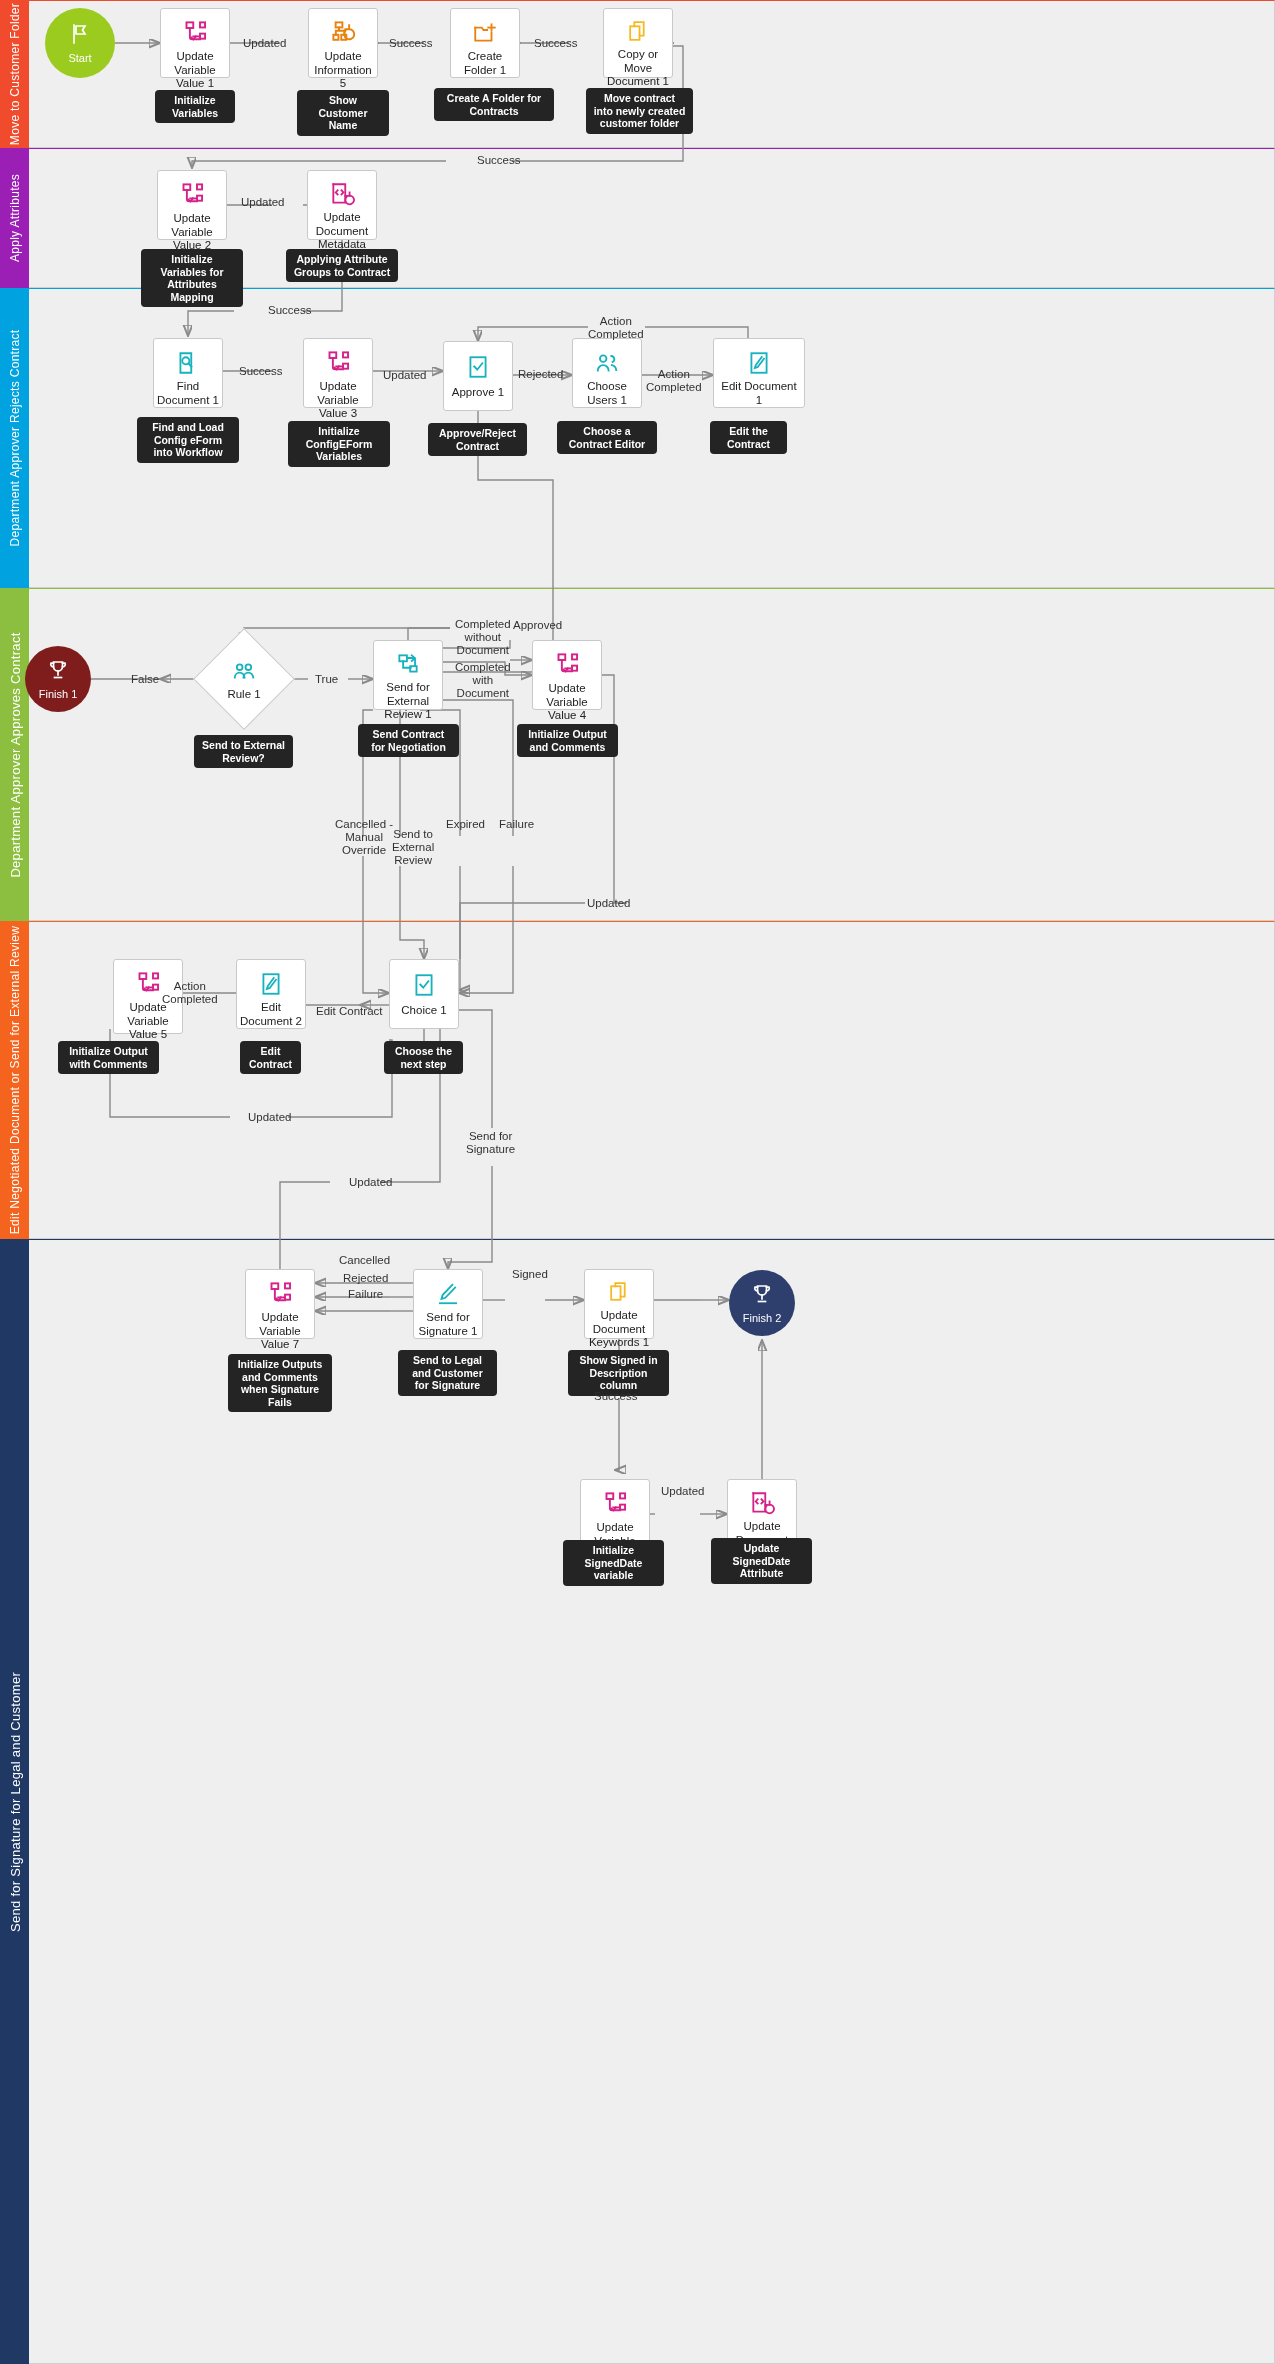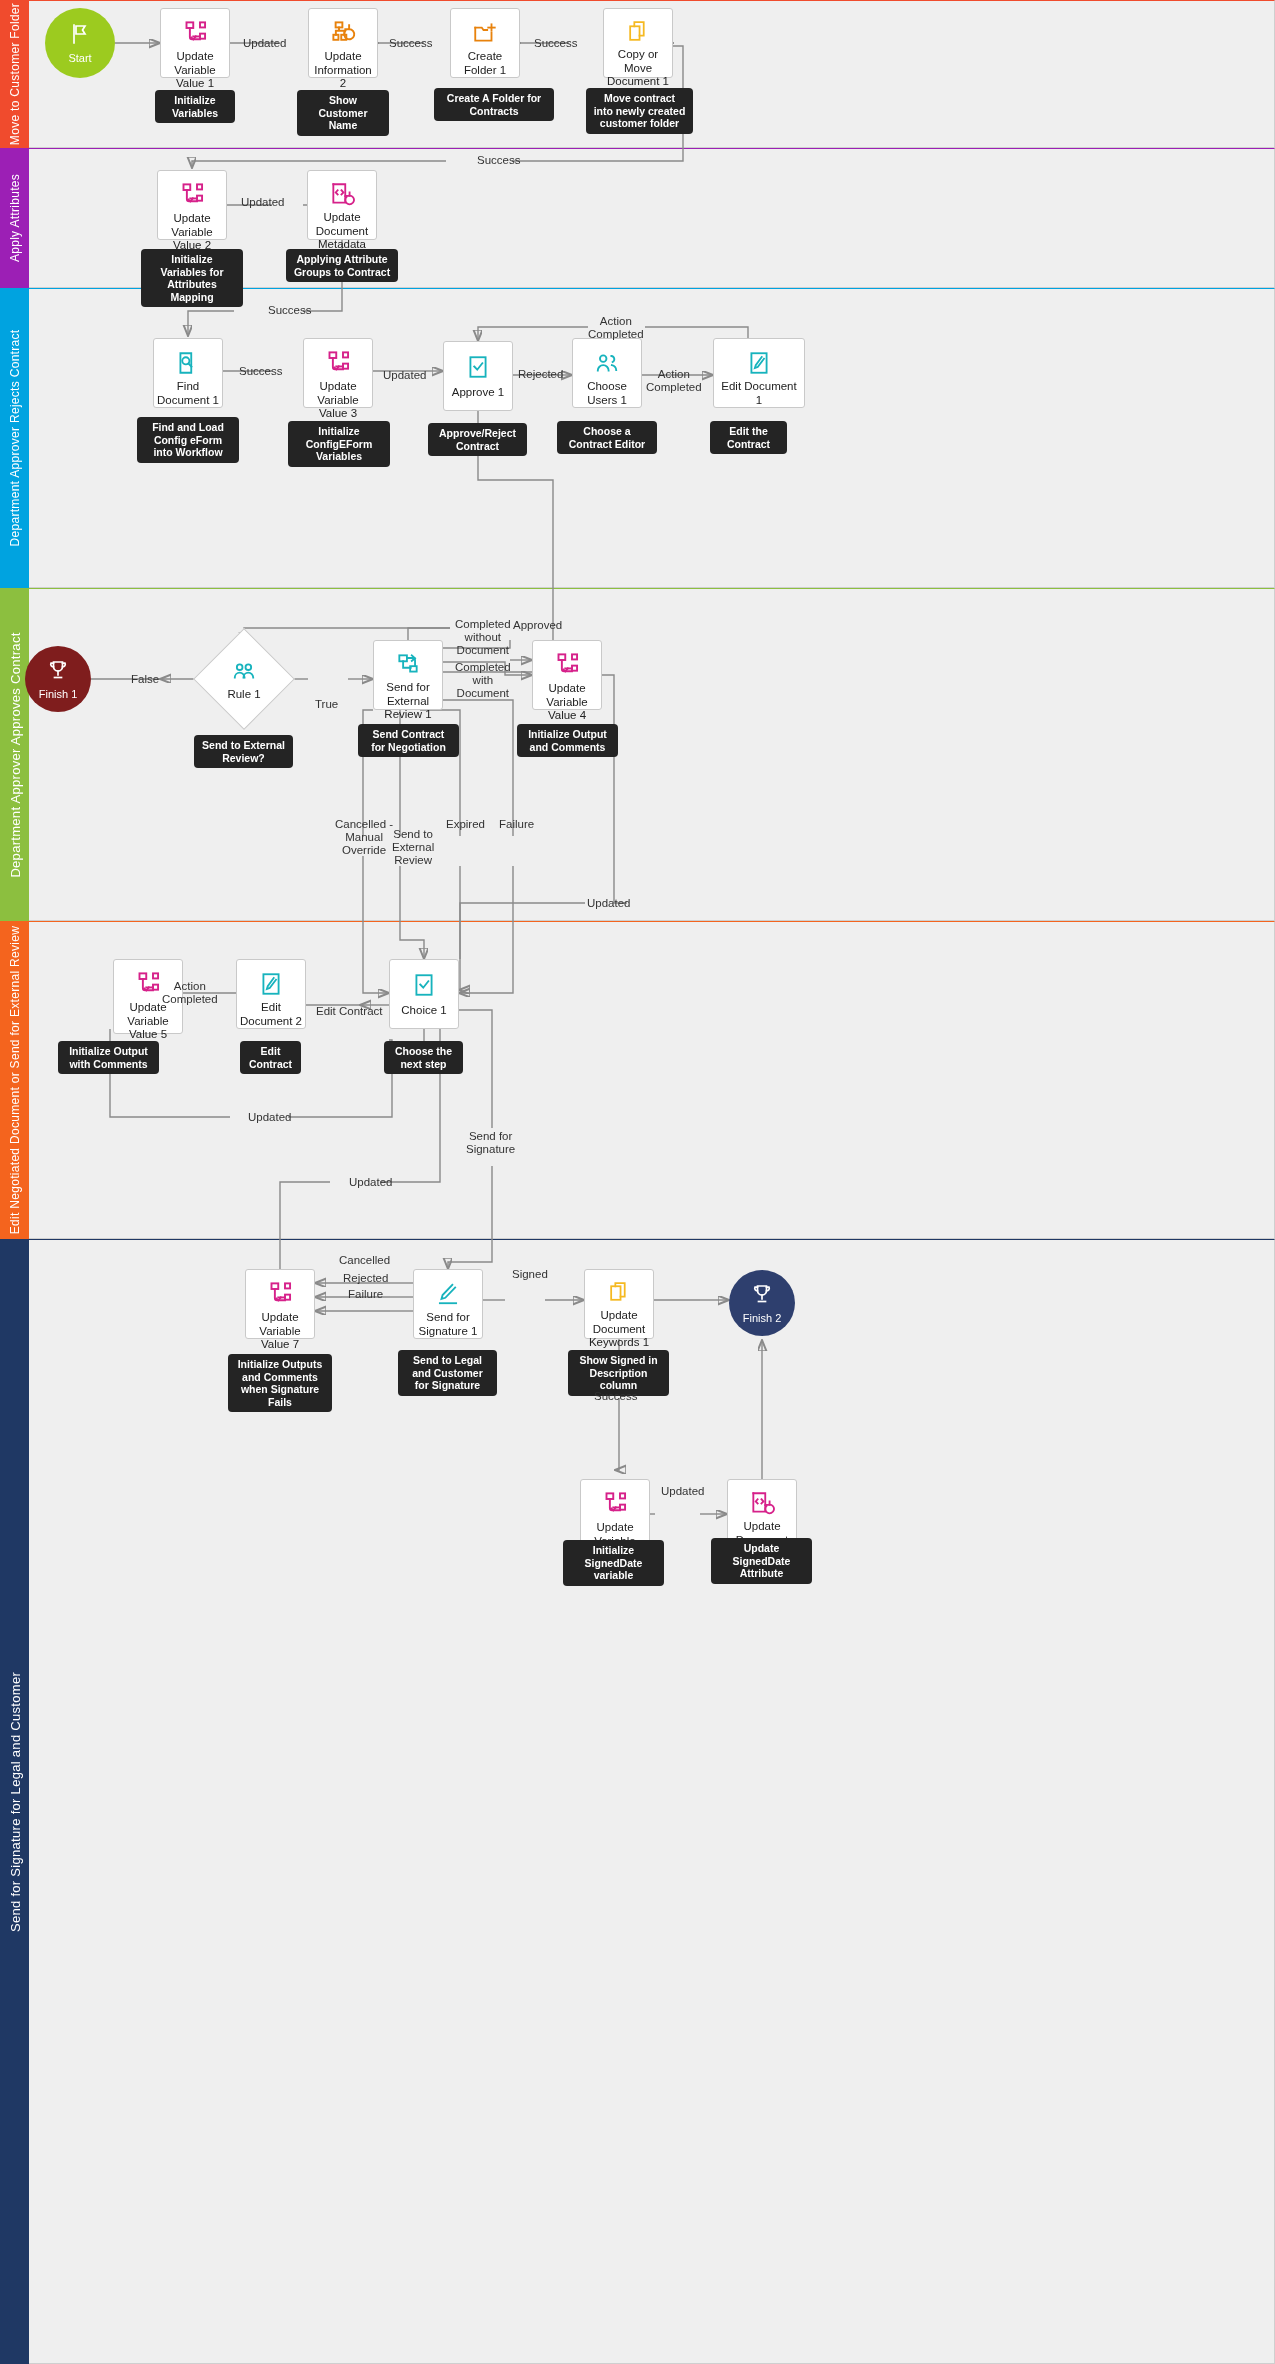--- a/index.html
+++ b/index.html
@@ -215,21 +215,21 @@
         <div class="ico">
           <svg width="27" height="27" viewBox="0 0 24 24" fill="none" stroke="#e8820c" stroke-width="1.7" stroke-linecap="square" stroke-linejoin="miter">
             <rect x="5" y="3" width="6" height="4.5"></rect>
             <rect x="3" y="14" width="4.5" height="4.5"></rect>
             <rect x="10" y="14" width="4.5" height="4.5"></rect>
             <path d="M8 7.5 v3 M5.2 14 v-3.5 h7.6 V14"></path>
             <path d="M17 9 a4.5 4.5 0 1 1 -3.2 1.4"></path>
             <path d="M17 5.5 v3.6 h-3.4"></path>
           </svg>
         </div>
-        <div class="lbl">Update Information 2</div>
+        <div class="lbl">Update Information 5</div>
       </div>
       <div class="node" style="left: 450px; top: 8px; width: 70px; height: 70px;">
         <div class="ico">
           <svg width="26" height="26" viewBox="0 0 24 24" fill="none" stroke="#e8820c" stroke-width="1.7" stroke-linecap="square" stroke-linejoin="miter">
             <path d="M3 7 h6 l1.6 2.2 H14"></path>
             <path d="M3 7 v12 h15 V12"></path>
             <line x1="18" y1="4" x2="18" y2="10"></line>
             <line x1="15" y1="7" x2="21" y2="7"></line>
           </svg>
         </div>
@@ -502,21 +502,21 @@
       <div class="elabel" style="left: 241px; top: 196px;">Updated</div>
       <div class="elabel" style="left: 268px; top: 304px;">Success</div>
       <div class="elabel" style="left: 239px; top: 365px;">Success</div>
       <div class="elabel" style="left: 383px; top: 369px;">Updated</div>
       <div class="elabel" style="left: 518px; top: 368px;">Rejected</div>
       <div class="elabel" style="left: 588px; top: 315px;">Action
 Completed</div>
       <div class="elabel" style="left: 646px; top: 368px;">Action
 Completed</div>
       <div class="elabel" style="left: 131px; top: 673px;">False</div>
-      <div class="elabel" style="left: 315px; top: 698px;">True</div>
+      <div class="elabel" style="left: 315px; top: 673px;">True</div>
       <div class="elabel" style="left: 455px; top: 618px;">Completed
 without
 Document</div>
       <div class="elabel" style="left: 513px; top: 619px;">Approved</div>
       <div class="elabel" style="left: 455px; top: 661px;">Completed
 with
 Document</div>
       <div class="elabel" style="left: 335px; top: 818px;">Cancelled -
 Manual
 Override</div>

